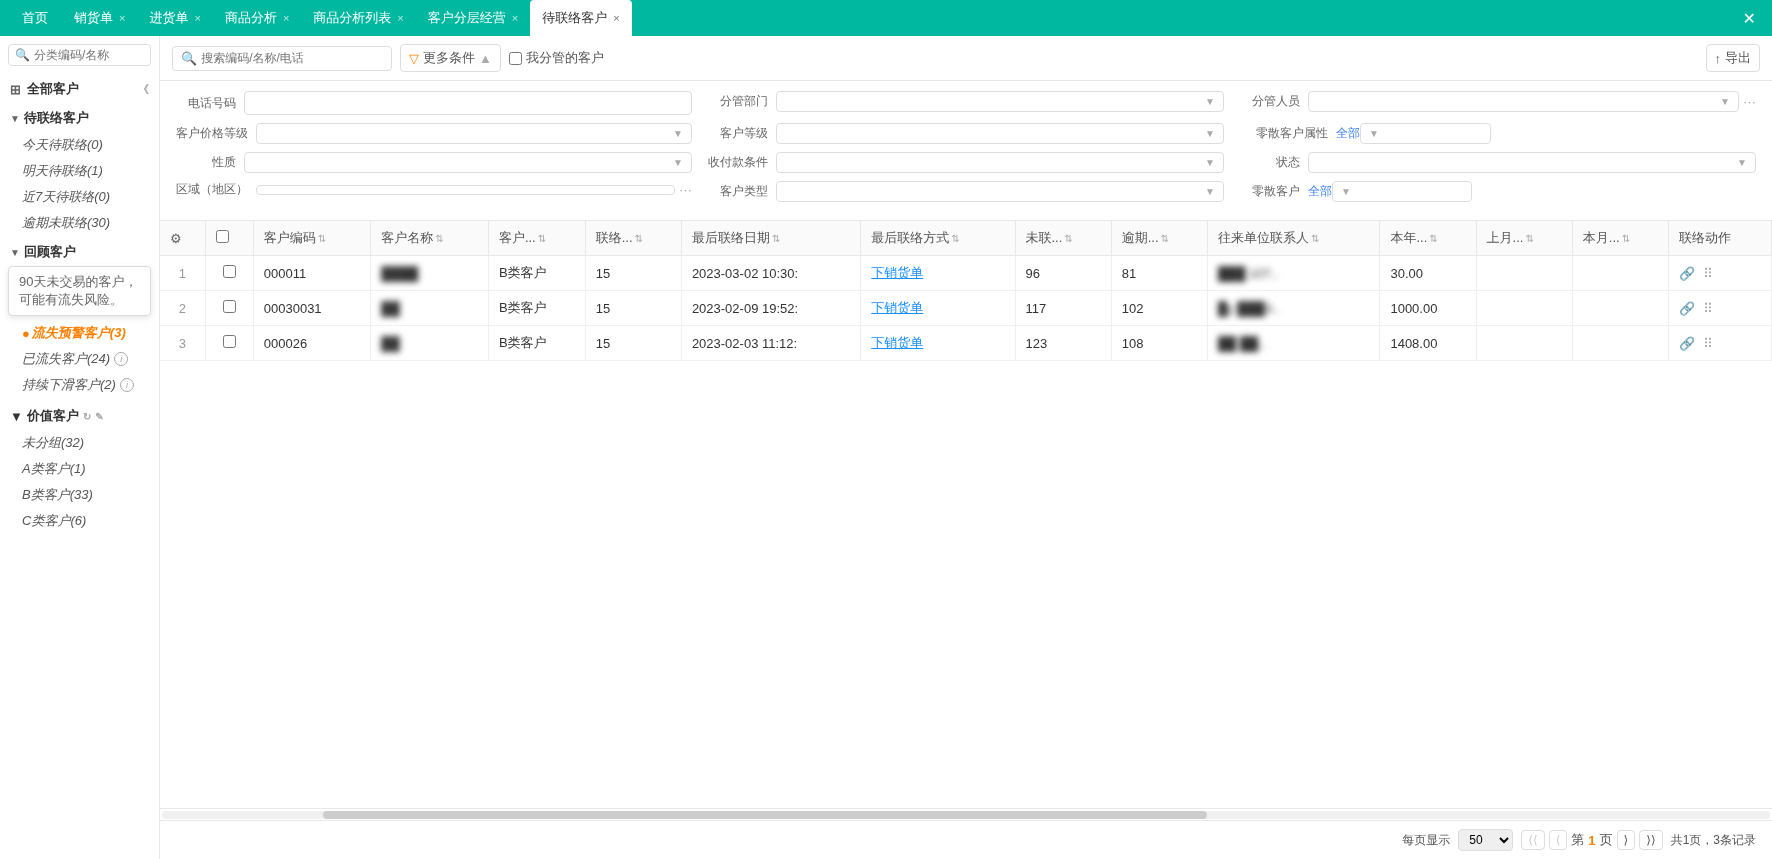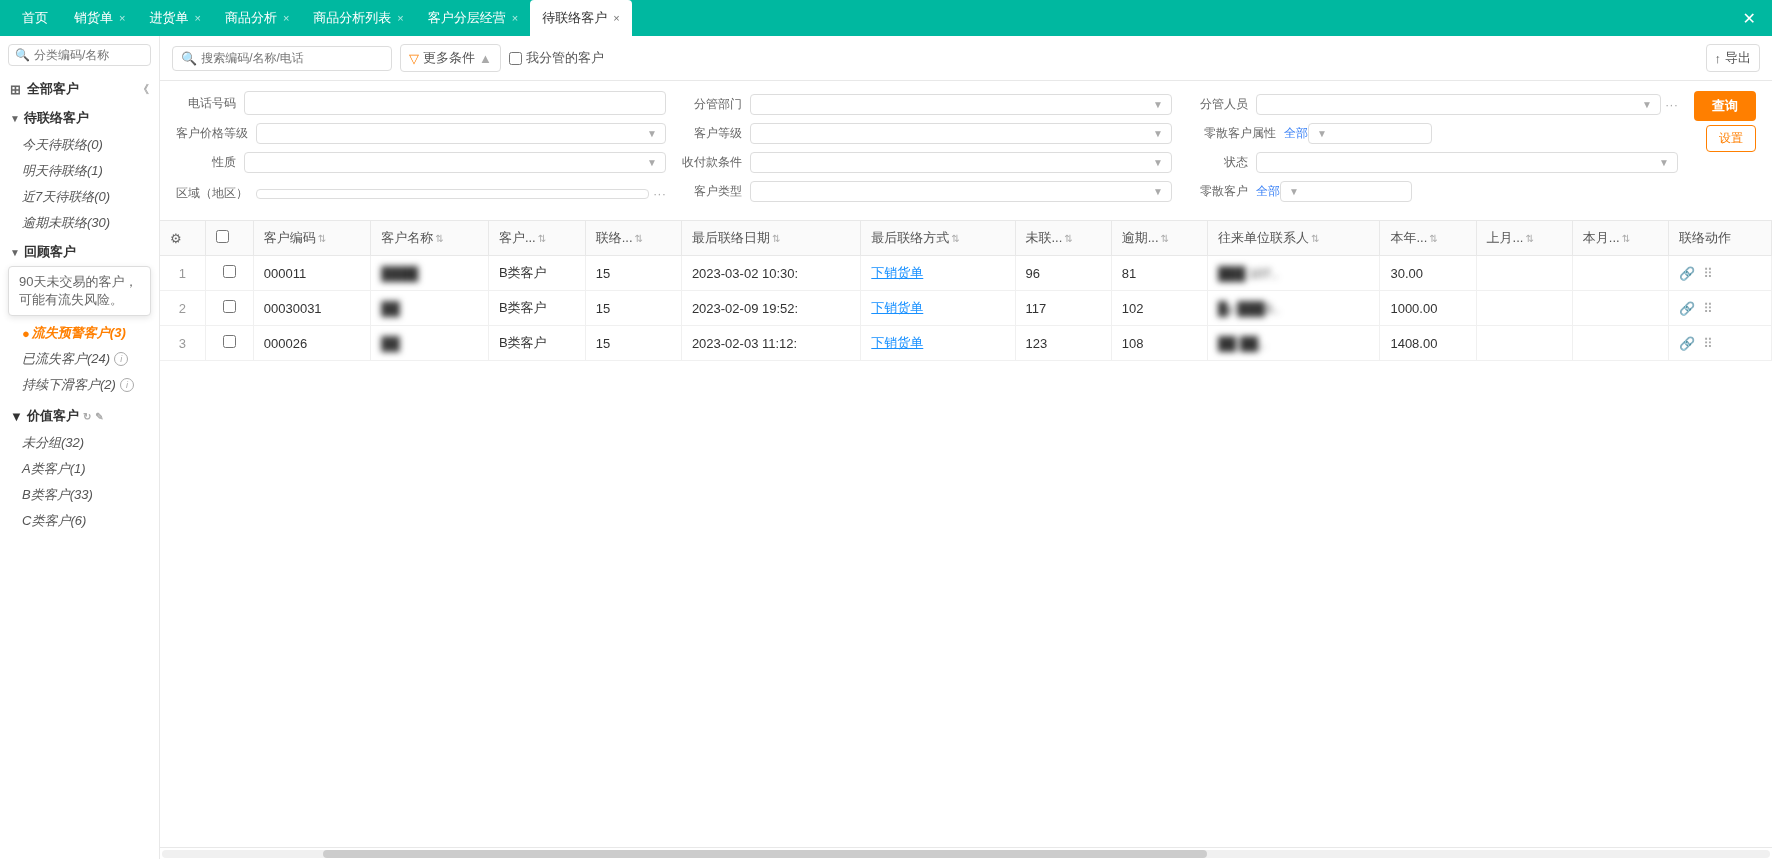--- a/index.html
+++ b/index.html
@@ -96,21 +96,21 @@
     .export-btn {
       display: flex; align-items: center; cursor: pointer; color: #555; font-size: 12px;
       padding: 4px 8px; border: 1px solid #ddd; border-radius: 4px; background: white;
     }
 
     
     .filter-panel {
       background: white; border-bottom: 1px solid #e8e8e8; padding: 10px 16px;
       flex-shrink: 0;
     }
-    .filter-row { display: flex; align-items: flex-end; margin-bottom: 8px; gap: 16px; }
+    .filter-row { display: flex; align-items: flex-start; margin-bottom: 8px; gap: 16px; }
     .filter-field {
       display: flex; align-items: center; flex: 1; min-width: 0;
     }
     .filter-label { color: #666; font-size: 12px; white-space: nowrap; margin-right: 8px; min-width: 60px; text-align: right; }
     .filter-input {
       flex: 1; border: 1px solid #ddd; border-radius: 4px; padding: 4px 8px;
       font-size: 12px; outline: none; min-width: 0;
     }
     .filter-select {
       flex: 1; border: 1px solid #ddd; border-radius: 4px; padding: 4px 8px;
@@ -409,24 +409,20 @@
               </div>
             </div>
             <div class="filter-field">
               <span class="filter-label">零散客户</span>
               <span class="filter-attr-value">全部</span>
               <div class="filter-select" style="flex: 0.3; min-width: 40px;">
                 <span class="filter-select-arrow">▼</span>
               </div>
             </div>
           </div>
-        </div>
-        <div class="btn-group-right">
-          <button class="query-btn">查询</button>
-          <button class="settings-btn">设置</button>
         </div>
       </div>
     </div>
 
     <div class="table-container">
       <table>
         <thead>
           <tr>
             <th><span class="settings-gear">⚙</span></th>
             <th><input type="checkbox" style=""></th>
@@ -515,14 +511,31 @@
           </tbody>
       </table>
     </div>
 
     <div class="scrollbar-container">
       <div class="scrollbar-track">
         <div class="scrollbar-thumb"></div>
       </div>
     </div>
 
+    <div class="pagination">
+      <span class="page-info">每页显示</span>
+      <select class="page-size-select">
+        <option>50</option>
+        <option>100</option>
+      </select>
+      <div class="page-nav">
+        <button class="page-btn disabled">⟨⟨</button>
+        <button class="page-btn disabled">⟨</button>
+        <span>第</span>
+        <span class="current-page">1</span>
+        <span>页</span>
+        <button class="page-btn">⟩</button>
+        <button class="page-btn">⟩⟩</button>
+      </div>
+      <span class="total-info">共1页，3条记录</span>
+    </div>
   </div>
 </div>
 
 </body></html>

